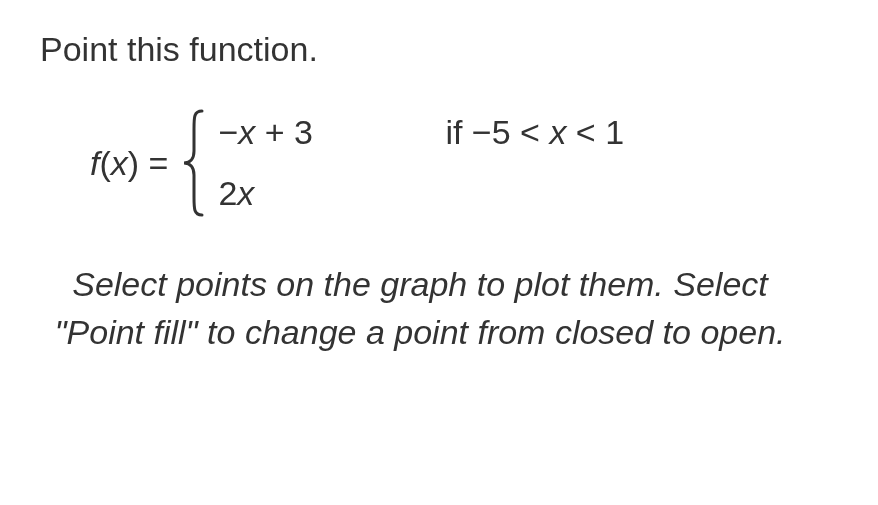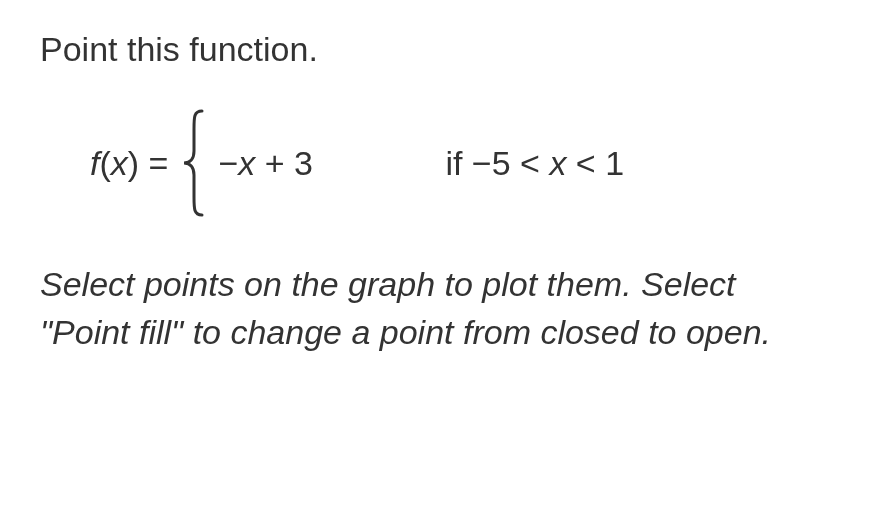--- a/index.html
+++ b/index.html
@@ -40,21 +40,21 @@
     .brace-col {
       display: flex;
       align-items: center;
       margin-right: 12px;
     }
     .brace-svg {
       display: block;
     }
     .pieces {
       display: flex;
-      flex-direction: row;
+      flex-direction: column;
       gap: 22px;
     }
     .piece-row {
       display: flex;
       align-items: baseline;
       font-size: 34px;
       font-weight: normal;
     }
     .piece-expr {
       width: 210px;
@@ -66,20 +66,21 @@
     }
     .ivar {
       font-style: italic;
     }
     .hint {
       font-size: 34px;
       font-style: italic;
       font-weight: normal;
       line-height: 1.4;
       max-width: 760px;
+      text-align: center;
     }
   </style>
 </head>
 <body>
 
 <div class="instruction">Point this function.</div>
 
 <div class="function-def">
   <span class="lhs">
     <span class="fx-name">f</span><span>(</span><span class="fx-var">x</span><span>)</span>
@@ -95,17 +96,20 @@
   <div class="pieces">
     <div class="piece-row">
       <span class="piece-expr">
         <span>−</span><span class="ivar">x</span><span> + 3</span>
       </span>
       <span class="piece-cond">
         <span>if −5 &lt; </span><span class="ivar">x</span><span> &lt; 1</span>
       </span>
     </div>
     <div class="piece-row">
+      <span class="piece-expr">
+        <span>2</span><span class="ivar">x</span><span></span>
+      </span>
     </div>
   </div>
 </div>
 
 <div class="hint">Select points on the graph to plot them. Select "Point fill" to change a point from closed to open.</div>
 
 </body></html>

